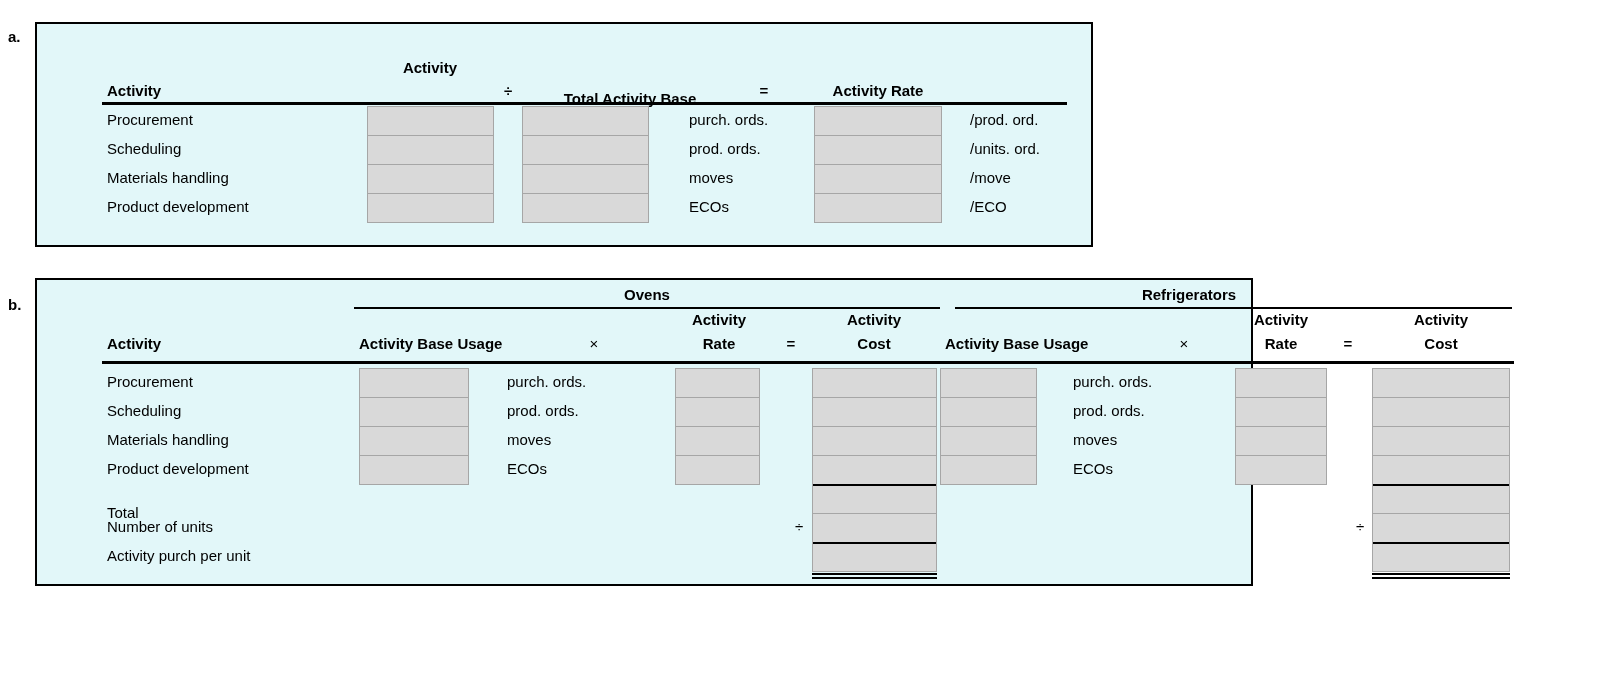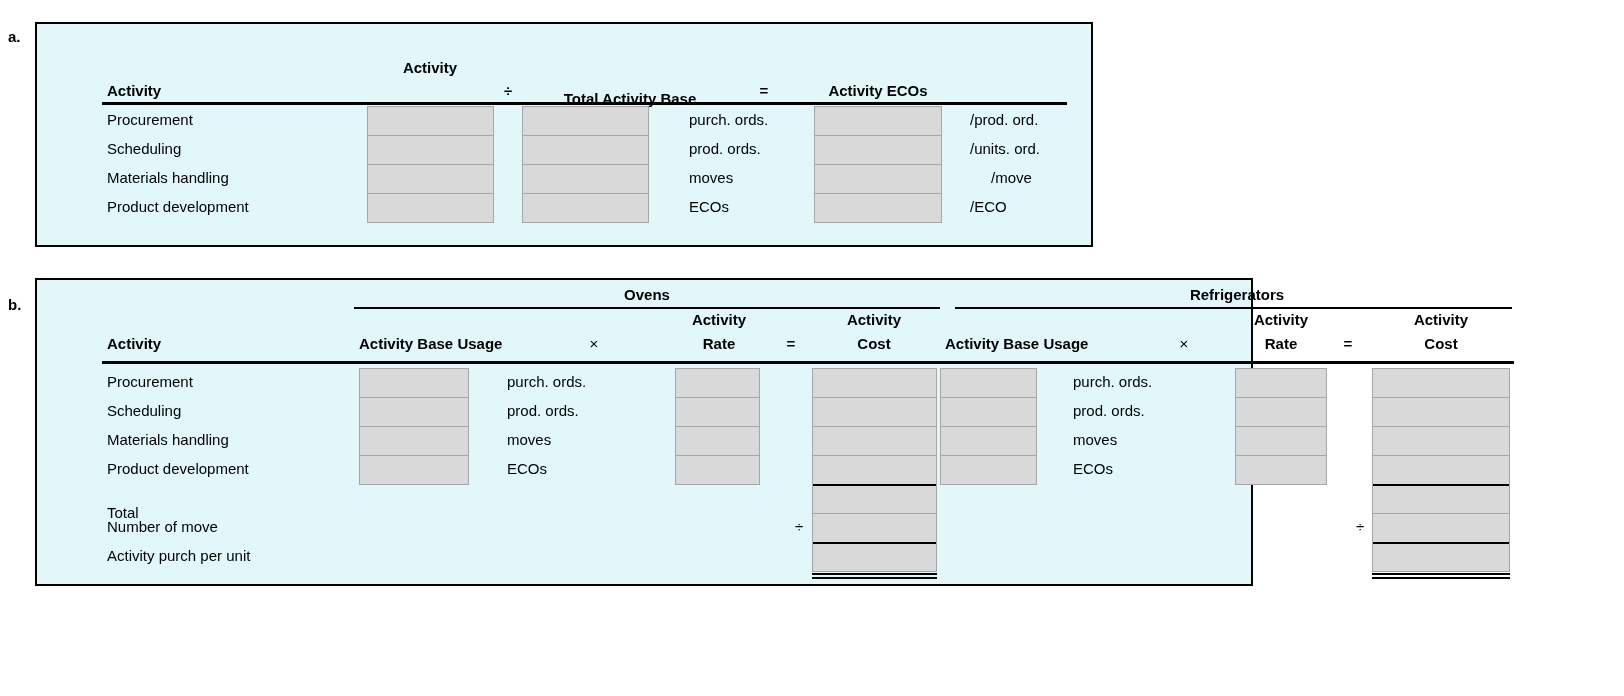--- a/index.html
+++ b/index.html
@@ -25,21 +25,21 @@
 <div class="plabel" style="left:8px;top:28px;">a.</div>
 
 <div class="panel" id="panel-a">
 
   <div class="txt b c" style="left:393px;top:35px;">Activity</div>
   <div class="txt b c" style="left:393px;top:58px;margin-top:31px;">Overhead</div>
   <div class="txt b" style="left:70px;top:58px;">Activity</div>
   <div class="txt b c" style="left:471px;top:58px;">÷</div>
   <div class="txt b c" style="left:593px;top:58px;margin-top:8px;">Total Activity Base</div>
   <div class="txt b c" style="left:727px;top:58px;">=</div>
-  <div class="txt b c" style="left:841px;top:58px;">Activity ECOs</div>
+  <div class="txt b c" style="left:841px;top:58px;">Activity Rate</div>
   <div class="rule" style="left:65px;top:78px;width:965px;"></div>
 
   <div class="txt" style="left:70px;top:87px;">Procurement</div>
   <div class="txt" style="left:70px;top:116px;">Scheduling</div>
   <div class="txt" style="left:70px;top:145px;">Materials handling</div>
   <div class="txt" style="left:70px;top:174px;">Product development</div>
 
   <div class="boxcol" style="left:330px;top:82px;width:127px;">
     <div class="cell"></div>
     <div class="cell"></div>
@@ -61,31 +61,31 @@
 
   <div class="boxcol" style="left:777px;top:82px;width:128px;">
     <div class="cell"></div>
     <div class="cell"></div>
     <div class="cell"></div>
     <div class="cell"></div>
   </div>
 
   <div class="txt" style="left:933px;top:87px;">/prod. ord.</div>
   <div class="txt" style="left:933px;top:116px;">/units. ord.</div>
-  <div class="txt" style="left:933px;top:145px;margin-left:21px;">/move</div>
+  <div class="txt" style="left:933px;top:145px;">/move</div>
   <div class="txt" style="left:933px;top:174px;">/ECO</div>
 </div>
 
 <div class="plabel" style="left:8px;top:296px;">b.</div>
 
 <div class="panel" id="panel-b">
 
   <div class="txt b c" style="left:610px;top:6px;">Ovens</div>
   <div class="grule" style="left:317px;top:27px;width:586px;"></div>
-  <div class="txt b c" style="left:1200px;top:6px;">Refrigerators</div>
+  <div class="txt b c" style="left:1152px;top:6px;">Refrigerators</div>
   <div class="grule" style="left:918px;top:27px;width:557px;"></div>
 
   <div class="txt b c" style="left:682px;top:31px;">Activity</div>
   <div class="txt b c" style="left:837px;top:31px;">Activity</div>
   <div class="txt b c" style="left:1244px;top:31px;">Activity</div>
   <div class="txt b c" style="left:1404px;top:31px;">Activity</div>
 
   <div class="txt b" style="left:70px;top:55px;">Activity</div>
   <div class="txt b" style="left:322px;top:55px;">Activity Base Usage</div>
   <div class="txt c" style="left:557px;top:55px;">×</div>
@@ -97,21 +97,21 @@
   <div class="txt b c" style="left:1244px;top:55px;">Rate</div>
   <div class="txt b c" style="left:1311px;top:55px;">=</div>
   <div class="txt b c" style="left:1404px;top:55px;">Cost</div>
   <div class="rule" style="left:65px;top:81px;width:1412px;"></div>
 
   <div class="txt" style="left:70px;top:93px;">Procurement</div>
   <div class="txt" style="left:70px;top:122px;">Scheduling</div>
   <div class="txt" style="left:70px;top:151px;">Materials handling</div>
   <div class="txt" style="left:70px;top:180px;">Product development</div>
   <div class="txt" style="left:70px;top:224px;">Total</div>
-  <div class="txt" style="left:70px;top:238px;">Number of move</div>
+  <div class="txt" style="left:70px;top:238px;">Number of units</div>
   <div class="txt" style="left:70px;top:267px;">Activity purch per unit</div>
 
   <div class="boxcol" style="left:322px;top:88px;width:110px;">
     <div class="cell"></div>
     <div class="cell"></div>
     <div class="cell"></div>
     <div class="cell"></div>
   </div>
 
   <div class="txt" style="left:470px;top:93px;">purch. ords.</div>

